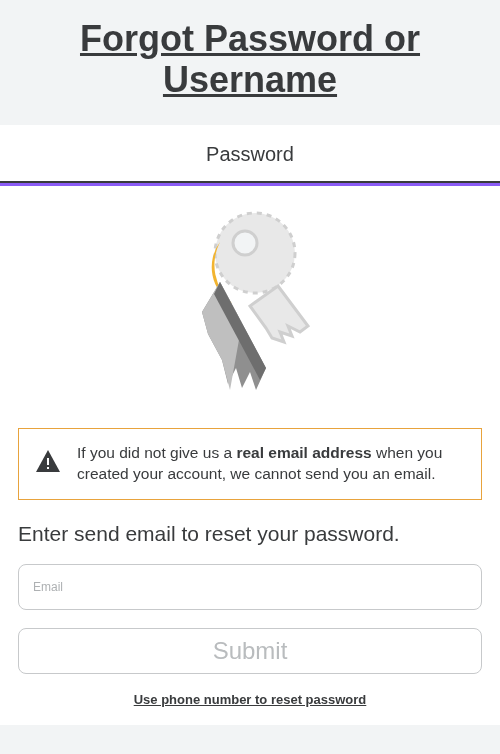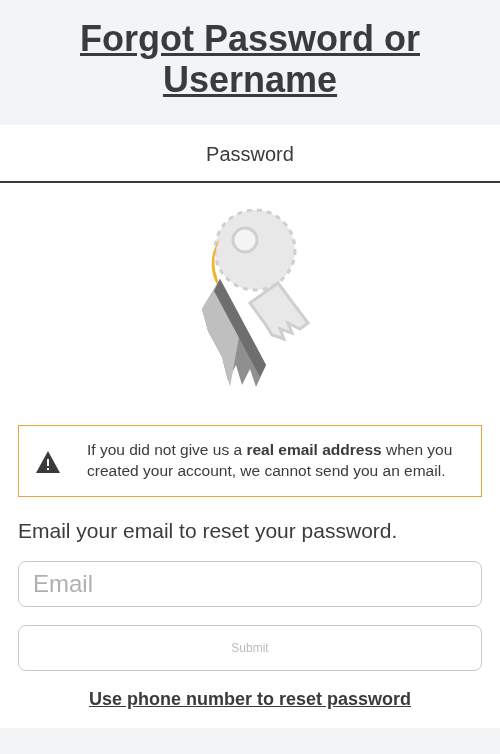--- a/index.html
+++ b/index.html
@@ -17,21 +17,21 @@
   .header h1 {
     font-size: 36px;
     font-weight: 800;
     color: #393b3d;
     line-height: 1.15;
     text-decoration: underline;
   }
   .tabs {
     display: flex;
     background: #fff;
-    border-bottom: 1px solid #8b5cf6;
+    border-bottom: 4px solid #8b5cf6;
   }
   .tab {
     flex: 1;
     text-align: center;
     padding: 18px 0 16px;
     font-size: 20px;
     font-weight: 400;
     color: #393b3d;
     cursor: pointer;
     position: relative;
@@ -52,23 +52,23 @@
   }
   .key-illustration {
     display: flex;
     justify-content: center;
     padding: 22px 0 30px;
   }
   .alert {
     border: 1px solid #e8a33d;
     background: #fff;
     display: flex;
-    align-items: center;
+    align-items: flex-start;
     padding: 14px 16px;
-    gap: 26px;
+    gap: 16px;
     margin-bottom: 22px;
   }
   .alert-icon {
     flex-shrink: 0;
     margin-top: 6px;
   }
   .alert-text {
     font-size: 15.5px;
     line-height: 1.35;
     color: #393b3d;
@@ -77,44 +77,44 @@
     font-size: 21px;
     color: #393b3d;
     margin-bottom: 18px;
   }
   .email-input {
     width: 100%;
     height: 46px;
     border: 1px solid #c7c9cb;
     border-radius: 8px;
     padding: 4px 14px;
-    font-size: 24px;
+    font-size: 12px;
     color: #393b3d;
     background: #fff;
     margin-bottom: 18px;
   }
   .email-input::placeholder {
     color: #aeb1b3;
   }
   .submit-btn {
     width: 100%;
     height: 46px;
     border: 1px solid #c7c9cb;
     border-radius: 8px;
     background: #fff;
-    font-size: 12px;
+    font-size: 24px;
     font-weight: 500;
     color: #b9bcbe;
     cursor: not-allowed;
     margin-bottom: 18px;
   }
   .alt-link {
     display: block;
     text-align: center;
-    font-size: 18px;
+    font-size: 13px;
     font-weight: 600;
     color: #393b3d;
     text-decoration: underline;
     cursor: pointer;
   }
 </style>
 </head>
 <body>
 
 <div class="header">
@@ -152,21 +152,21 @@
         <path d="M13 1 L25 23 L1 23 Z" fill="#393b3d"></path>
         <rect x="12" y="9" width="2" height="7" fill="#fff"></rect>
         <rect x="12" y="18" width="2" height="2" fill="#fff"></rect>
       </svg>
     </span>
     <div class="alert-text">
       <span>If you did not give us a </span><b>real email address</b><span> when you created your account, we cannot send you an email.</span>
     </div>
   </div>
 
-  <div class="instruction">Email your email to reset your password.</div>
+  <div class="instruction">Enter send email to reset your password.</div>
 
   <input type="email" class="email-input" placeholder="Email" style="">
 
   <button class="submit-btn" disabled="">Submit</button>
 
   <a class="alt-link">Use phone number to reset password</a>
 
 </div>
 
 </body></html>

